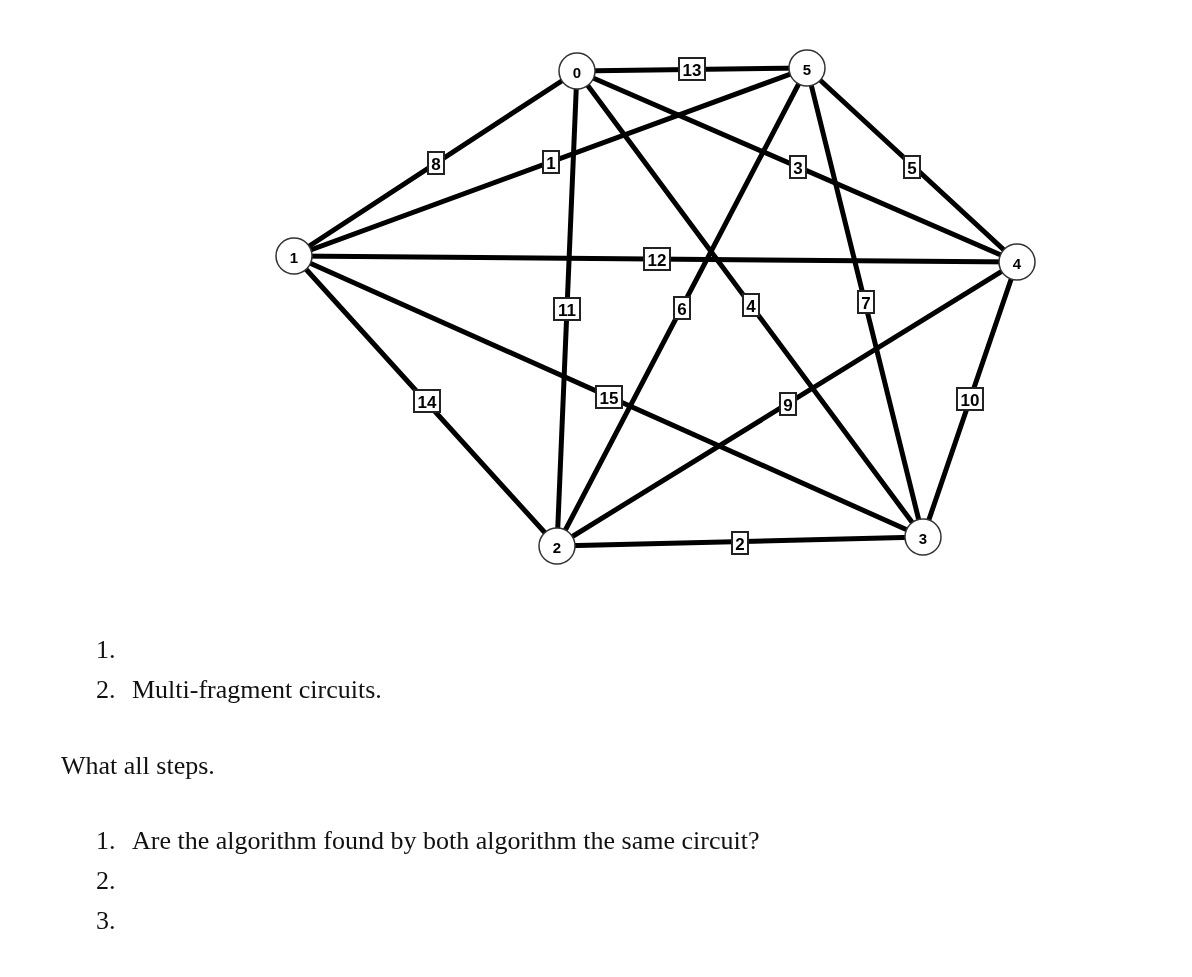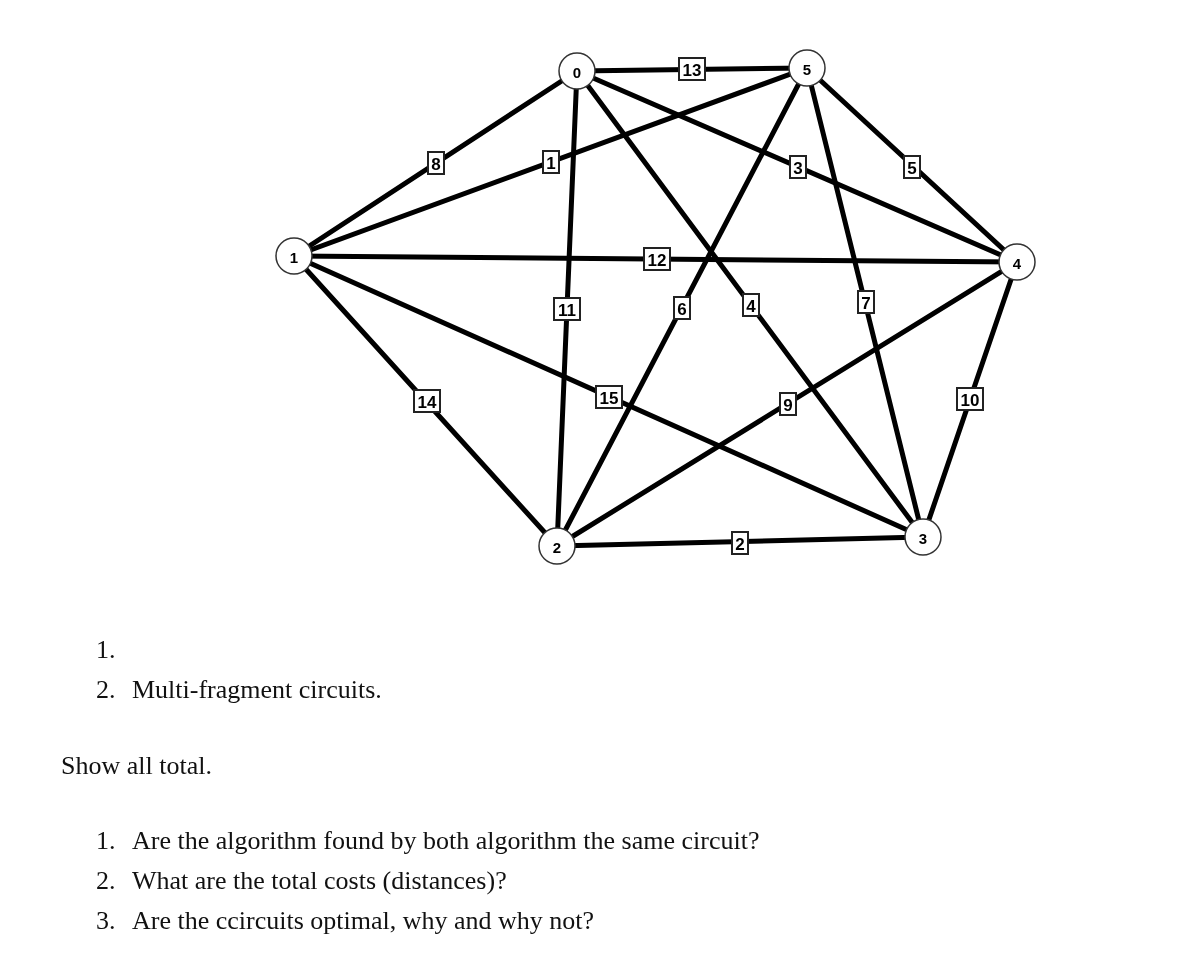--- a/index.html
+++ b/index.html
@@ -186,28 +186,26 @@
 <div id="methods-list" class="text-block">
   <div class="ol-row">
     <span class="ol-num">1.</span>
   </div>
   <div class="ol-row">
     <span class="ol-num">2.</span>
     <span>Multi-fragment circuits.</span>
   </div>
 </div>
 
-<div id="instruction" class="text-block">Show all total.</div>
+<div id="instruction" class="text-block">What all steps.</div>
 
 <div id="questions-list" class="text-block">
   <div class="ol-row">
     <span class="ol-num">1.</span>
     <span>Are the algorithm found by both algorithm the same circuit?</span>
   </div>
   <div class="ol-row">
     <span class="ol-num">2.</span>
-    <span>What are the total costs (distances)?</span>
   </div>
   <div class="ol-row">
     <span class="ol-num">3.</span>
-    <span>Are the ccircuits optimal, why and why not?</span>
   </div>
 </div>
 
 </body></html>

